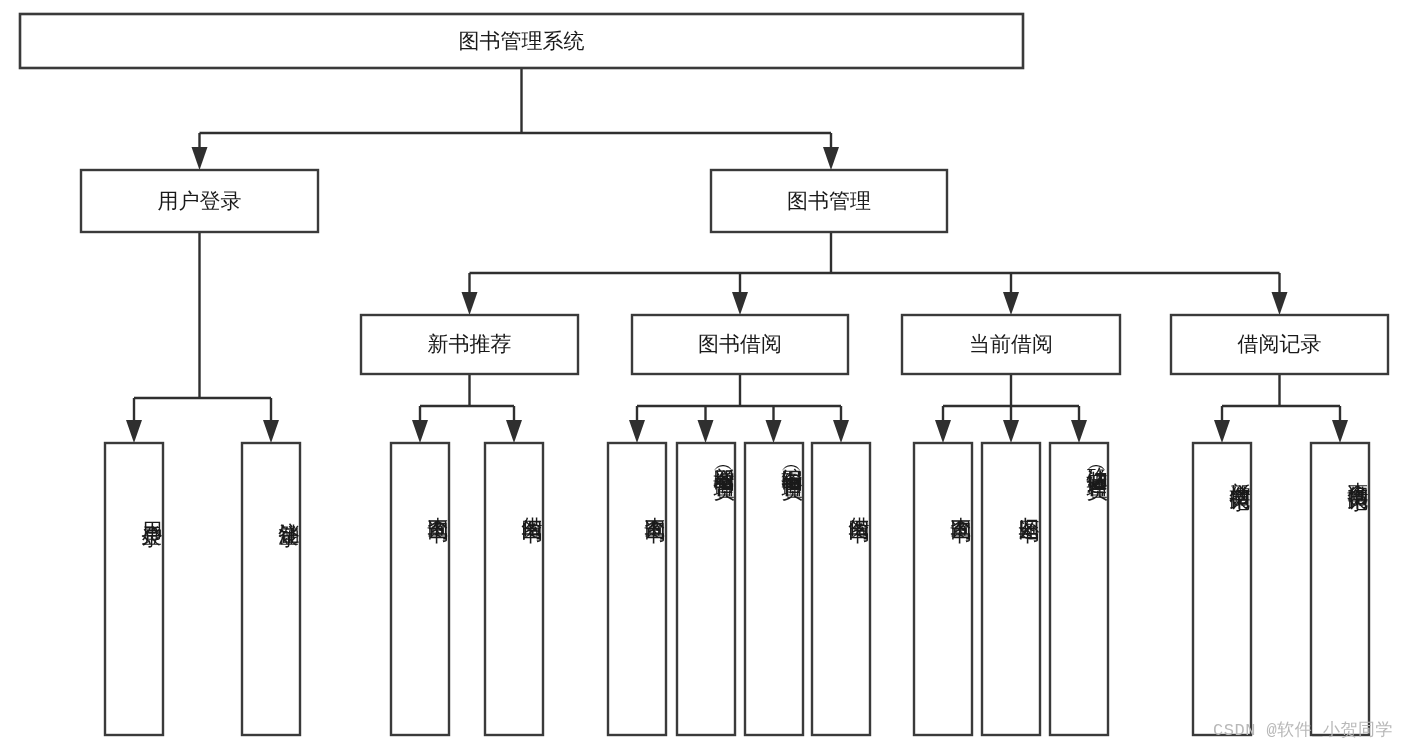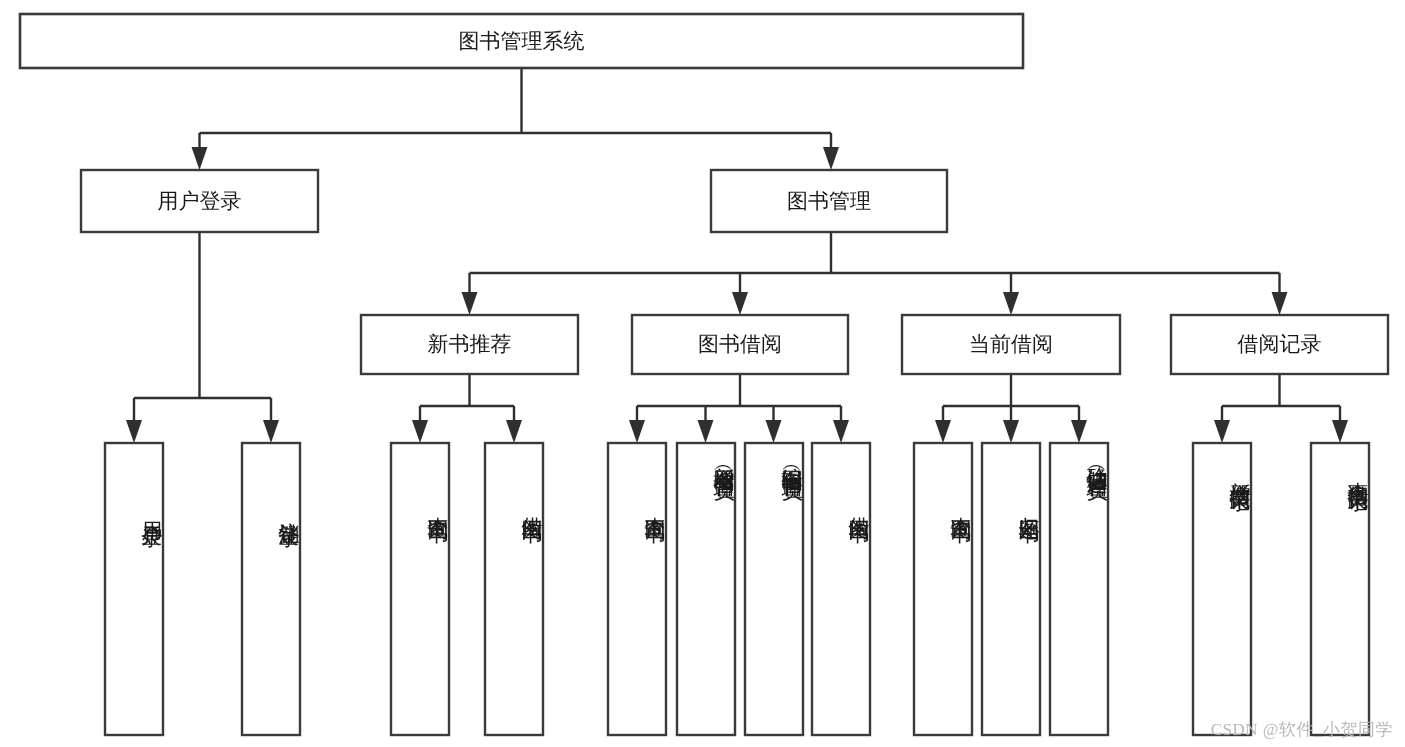--- a/index.html
+++ b/index.html
@@ -59,21 +59,21 @@
     letter-spacing: 2px;
     color: #1a1a1a;
     white-space: nowrap;
     text-align: start;
     pointer-events: none;
   }
   .watermark {
     position: absolute;
     right: 12px;
     bottom: 6px;
-    font-family: Liberation Serif, serif;
+    font-family: Liberation Mono, monospace;
     font-size: 17px;
     color: #b8b8b8;
     letter-spacing: 0.5px;
     white-space: nowrap;
   }
 </style>
 </head>
 <body>
 
 <div id="diagram-root">

